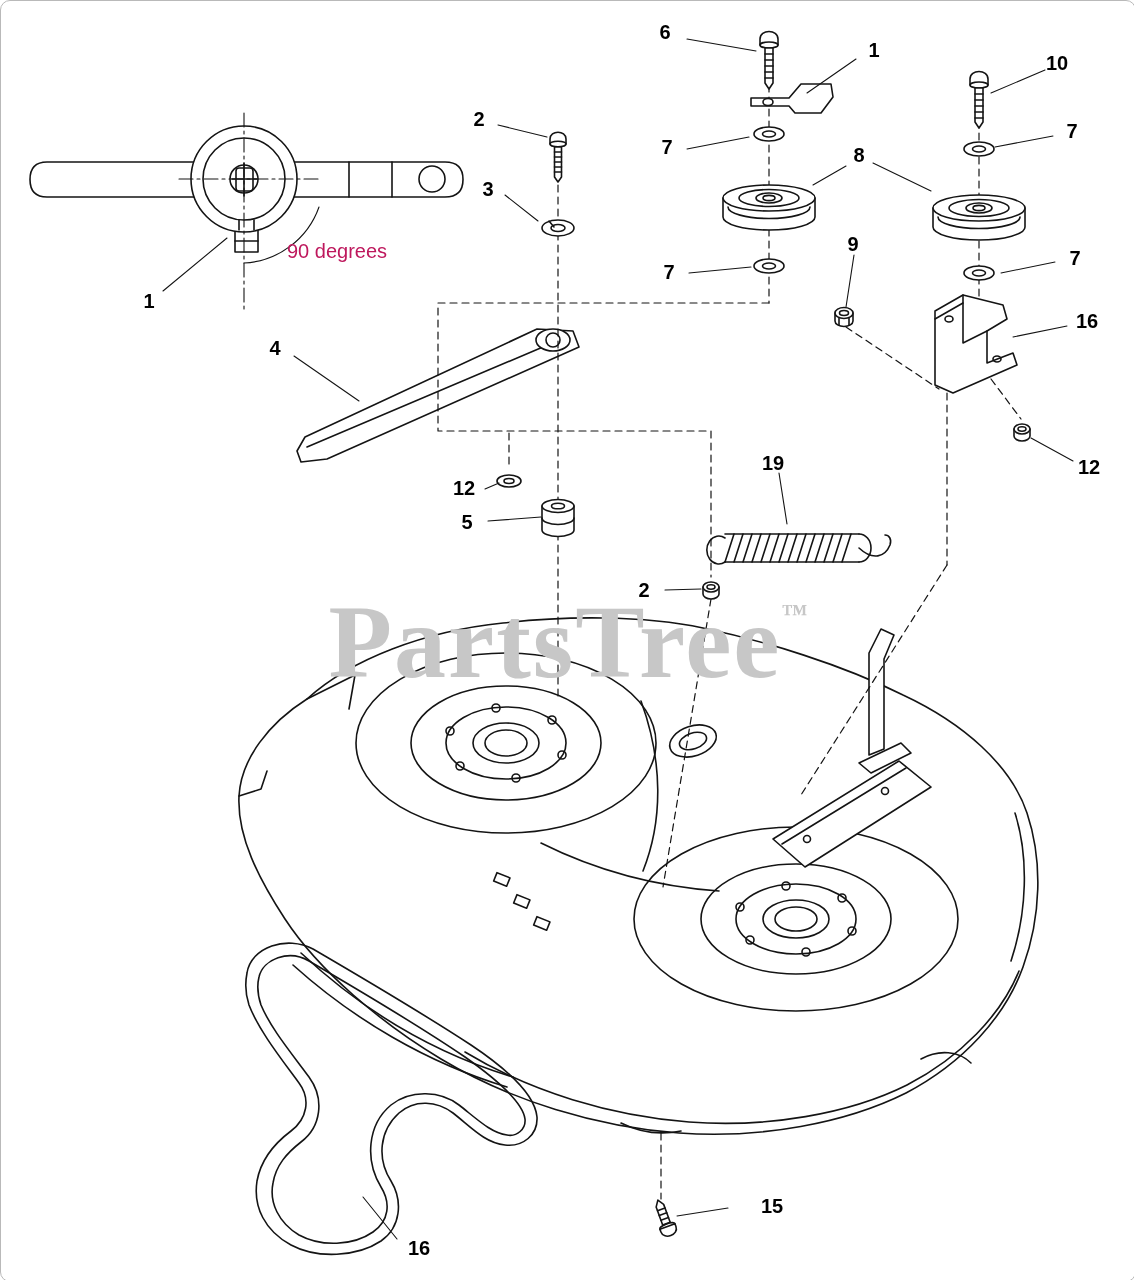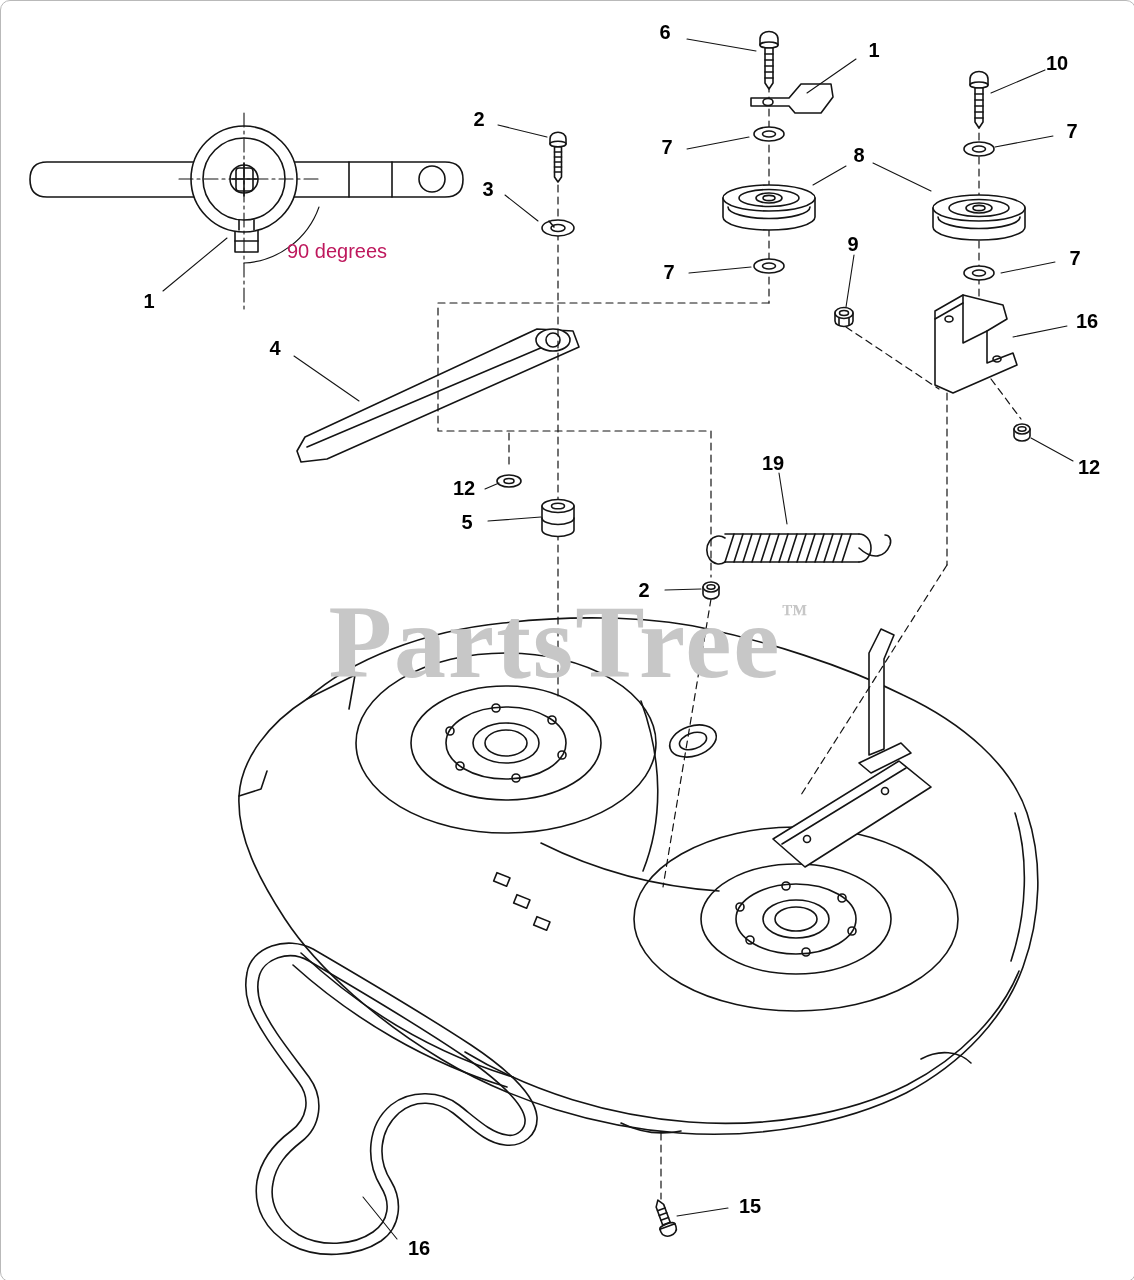--- a/index.html
+++ b/index.html
@@ -317,16 +317,16 @@
       <div class="callout" style="left: 668px; top: 271px;">7</div>
       <div class="callout" style="left: 1074px; top: 257px;">7</div>
       <div class="callout" style="left: 148px; top: 300px;">1</div>
       <div class="callout" style="left: 1086px; top: 320px;">16</div>
       <div class="callout" style="left: 274px; top: 347px;">4</div>
       <div class="callout" style="left: 772px; top: 462px;">19</div>
       <div class="callout" style="left: 1088px; top: 466px;">12</div>
       <div class="callout" style="left: 463px; top: 487px;">12</div>
       <div class="callout" style="left: 466px; top: 521px;">5</div>
       <div class="callout" style="left: 643px; top: 589px;">2</div>
-      <div class="callout" style="left: 749px; top: 1205px;">15</div>
+      <div class="callout" style="left: 771px; top: 1205px;">15</div>
       <div class="callout" style="left: 418px; top: 1247px;">16</div>
     </div>
 </div>
 
 </body></html>

